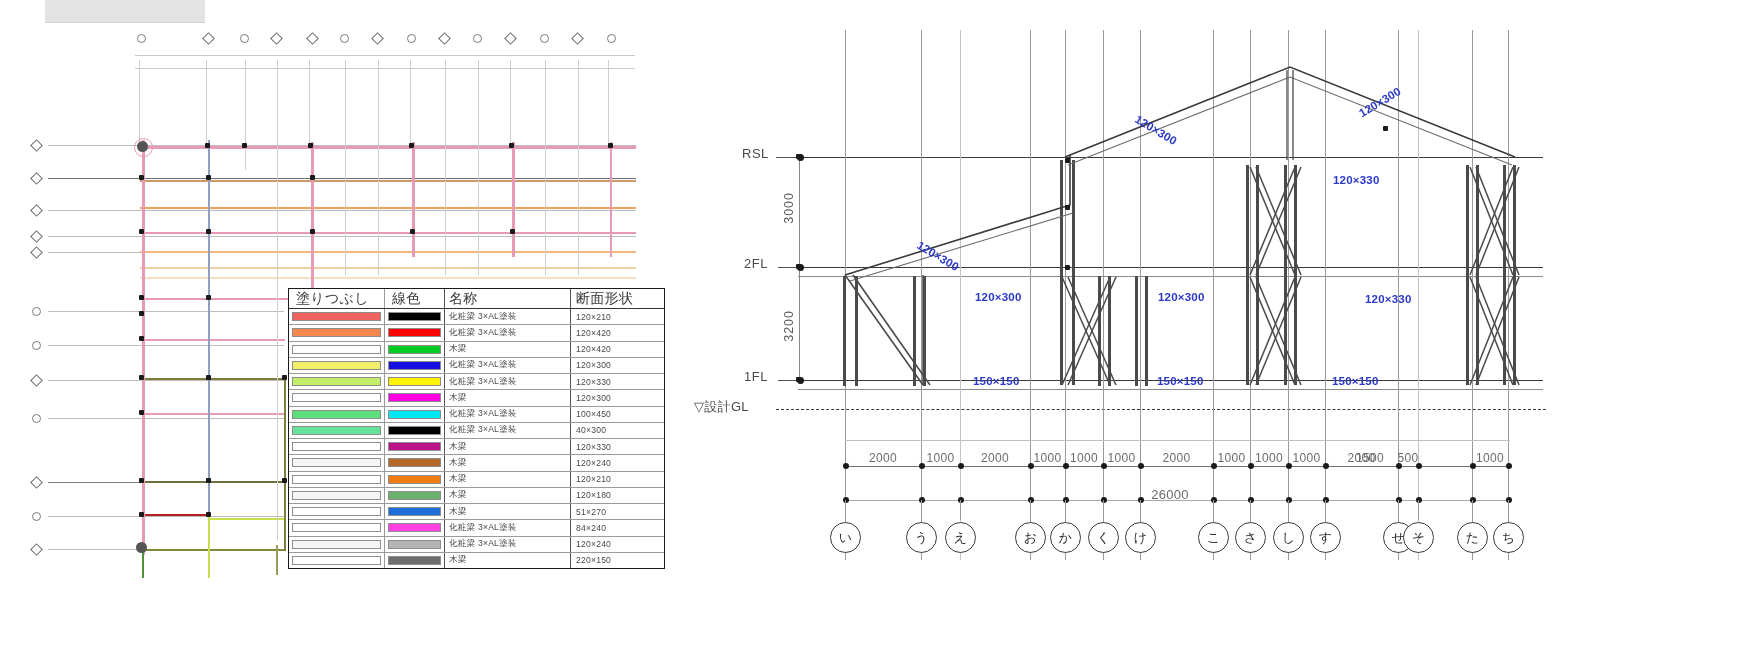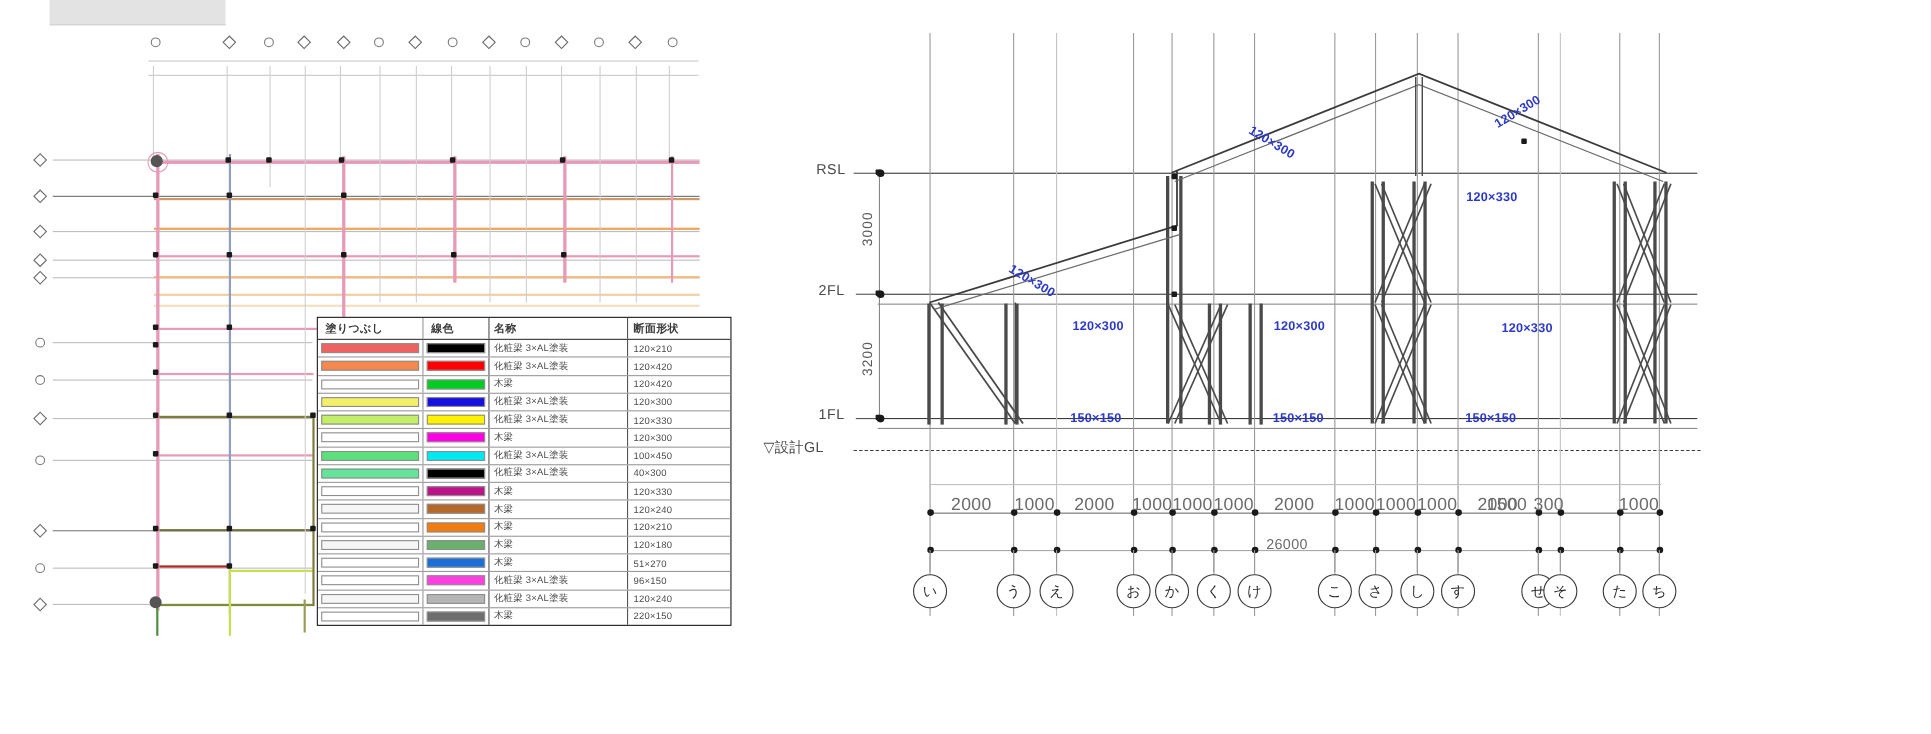--- a/index.html
+++ b/index.html
@@ -31,32 +31,32 @@
   .lrow:last-child{border-bottom:none;}
   .lrow.head{flex:1.25 1 0;border-bottom:1.4px solid #333;}
   .c-fill{width:96px;border-right:1px solid #9a9a9a;display:flex;align-items:center;
           justify-content:center;box-sizing:border-box;padding:1px 3px;}
   .c-col{width:60px;border-right:1.4px solid #555;display:flex;align-items:center;
          justify-content:center;box-sizing:border-box;padding:1px 3px;}
   .c-name{flex:1;border-right:1.4px solid #555;box-sizing:border-box;
           padding-left:4px;display:flex;align-items:center;}
   .c-dim{width:93px;box-sizing:border-box;padding-left:5px;display:flex;align-items:center;}
   .swatch{width:100%;height:9px;border:1px solid #8d8d8d;box-sizing:border-box;}
-  .lhtxt{font-size:10px;color:#3a3a3a;padding-left:4px;letter-spacing:.3px;font-weight:bold;}
+  .lhtxt{font-size:14px;color:#3a3a3a;padding-left:4px;letter-spacing:.3px;}
   .lctxt{font-size:8.6px;color:#4a4a4a;white-space:nowrap;letter-spacing:.2px;}
 
   
   .lvl-lbl{position:absolute;font-size:13px;color:#4a4a4a;letter-spacing:.5px;white-space:nowrap;}
   .vdim{position:absolute;font-size:12.5px;color:#5a5a5a;
         writing-mode:vertical-rl;transform:rotate(180deg);letter-spacing:1px;}
   .memb{position:absolute;font-size:11.5px;color:#2b39c9;white-space:nowrap;
         font-weight:600;letter-spacing:.2px;}
   .memb.rot-a{transform:rotate(-31deg);transform-origin:left center;}
   .memb.rot-b{transform:rotate(31deg);transform-origin:left center;}
-  .dimtxt{position:absolute;font-size:16px;color:#6b6b6b;white-space:nowrap;
+  .dimtxt{position:absolute;font-size:12px;color:#6b6b6b;white-space:nowrap;
           text-align:center;letter-spacing:.3px;}
   .bub{position:absolute;width:31px;height:31px;border-radius:50%;
        border:1.3px solid #3a3a3a;background:#fff;
        display:flex;align-items:center;justify-content:center;
        font-size:13px;color:#2a2a2a;box-sizing:border-box;}
   .gl-lbl{position:absolute;font-size:13px;color:#4a4a4a;white-space:nowrap;letter-spacing:.3px;}
 </style>
 </head>
 <body>
 
@@ -376,21 +376,21 @@
             <div class="c-fill">
               <span class="swatch" style="background:#ffffff"></span>
             </div>
             <div class="c-col">
               <span class="swatch" style="background:#ff40e0"></span>
             </div>
             <div class="c-name">
               <span class="lctxt">化粧梁 3×AL塗装</span>
             </div>
             <div class="c-dim">
-              <span class="lctxt">96×150</span>
+              <span class="lctxt">84×240</span>
             </div>
           </div><div class="lrow">
             <div class="c-fill">
               <span class="swatch" style="background:#f6f6f6"></span>
             </div>
             <div class="c-col">
               <span class="swatch" style="background:#b5b5b5"></span>
             </div>
             <div class="c-name">
               <span class="lctxt">化粧梁 3×AL塗装</span>
@@ -578,21 +578,21 @@
         <div class="dimtxt" style="left: 910.5px; top: 451px; width: 60px;">1000</div>
         <div class="dimtxt" style="left: 965px; top: 451px; width: 60px;">2000</div>
         <div class="dimtxt" style="left: 1017.5px; top: 451px; width: 60px;">1000</div>
         <div class="dimtxt" style="left: 1054px; top: 451px; width: 60px;">1000</div>
         <div class="dimtxt" style="left: 1091.5px; top: 451px; width: 60px;">1000</div>
         <div class="dimtxt" style="left: 1146.5px; top: 451px; width: 60px;">2000</div>
         <div class="dimtxt" style="left: 1201.5px; top: 451px; width: 60px;">1000</div>
         <div class="dimtxt" style="left: 1239px; top: 451px; width: 60px;">1000</div>
         <div class="dimtxt" style="left: 1276.5px; top: 451px; width: 60px;">1000</div>
         <div class="dimtxt" style="left: 1331.5px; top: 451px; width: 60px;">2000</div>
-        <div class="dimtxt" style="left: 1378px; top: 451px; width: 60px;">300</div>
+        <div class="dimtxt" style="left: 1378px; top: 451px; width: 60px;">500</div>
         <div class="dimtxt" style="left: 1340px; top: 451px; width: 60px;">1500</div>
         <div class="dimtxt" style="left: 1460px; top: 451px; width: 60px;">1000</div>
       </div>
     <div class="dimtxt" style="left:1130px;top:487px;width:80px;font-size:13px;">26000</div>
 
     <div id="grid-bubbles">
         <div class="ln vl" style="left: 845px; top: 500px; height: 20px; border-color: rgb(154, 154, 154);"></div>
         <div class="bub" style="left: 830px; top: 522px;">い</div>
         <div class="ln vl" style="left: 921px; top: 500px; height: 20px; border-color: rgb(154, 154, 154);"></div>
         <div class="bub" style="left: 906px; top: 522px;">う</div>

